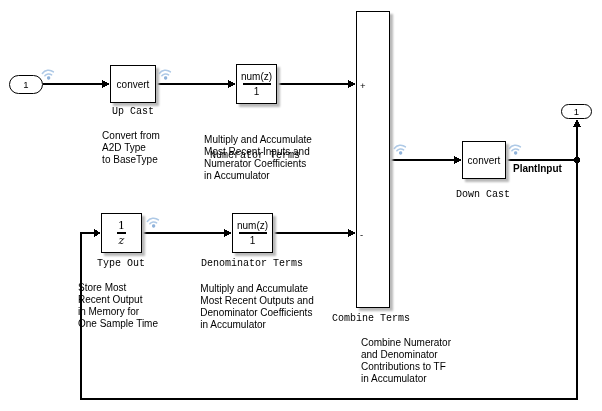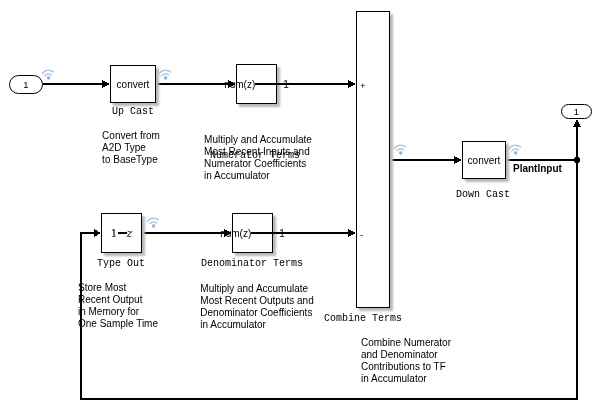--- a/index.html
+++ b/index.html
@@ -3,21 +3,21 @@
 <meta charset="utf-8">
 <style>
   html,body{margin:0;padding:0;background:#ffffff;}
   #canvas{position:relative;width:602px;height:411px;background:#ffffff;overflow:hidden;
           font-family:"Liberation Sans",sans-serif;color:#000;}
   svg.wires{position:absolute;left:0;top:0;width:602px;height:411px;}
   svg.wires line, svg.wires polyline{stroke:#000;stroke-width:1.4;fill:none;}
   .block{position:absolute;background:#fff;border:1.5px solid #000;box-sizing:border-box;
          box-shadow:3px 3px 2px #b9b9b9;display:flex;align-items:center;justify-content:center;
          font-size:10px;}
-  .frac{display:flex;flex-direction:row;align-items:center;line-height:11px;text-align:center;}
+  .frac{display:flex;flex-direction:column;align-items:center;line-height:11px;text-align:center;}
   .fbar{height:1.2px;background:#000;margin:1px 0;}
   .fbar.wide{width:28px;}
   .fbar.narrow{width:9px;}
   .serif-frac{font-family:"DejaVu Serif","Liberation Serif",serif;font-size:11px;line-height:11px;}
   .serif-frac .fden{font-style:italic;}
   .port{position:absolute;background:#fff;border:1.6px solid #000;border-radius:10px;
         box-sizing:border-box;display:flex;align-items:center;justify-content:center;
         font-size:9.5px;}
   .blk-label{position:absolute;transform:translateX(-50%);white-space:nowrap;font-size:10px;font-family:Liberation Mono, monospace;}
   .annotation{position:absolute;transform:translateX(-50%);
@@ -137,21 +137,21 @@
   <div class="blk-label" style="left:252px;top:258px;">Denominator Terms</div>
   <div class="annotation" style="left:257px;top:283px;">Multiply and Accumulate
 Most Recent Outputs and
 Denominator Coefficients
 in Accumulator</div>
 
   <div class="block" style="left:356px;top:11px;width:34px;height:297px;">
     <span class="sumsign" style="top:73px;">+</span>
     <span class="sumsign" style="top:222px;">-</span>
   </div>
-  <div class="blk-label" style="left:363px;top:313px;text-align:right;">Combine Terms</div>
+  <div class="blk-label" style="left:371px;top:313px;text-align:right;">Combine Terms</div>
   <div class="annotation" style="left:377px;top:337px;margin-left:29px;">Combine Numerator
 and Denominator
 Contributions to TF
 in Accumulator</div>
 
   <div class="block" style="left:462px;top:141px;width:44px;height:38px;">
     <span>convert</span>
   </div>
   <div class="blk-label" style="left:483px;top:173px;margin-top:16px;">Down Cast</div>
   <div class="signal-label" style="left:513px;top:163px;">PlantInput</div>

